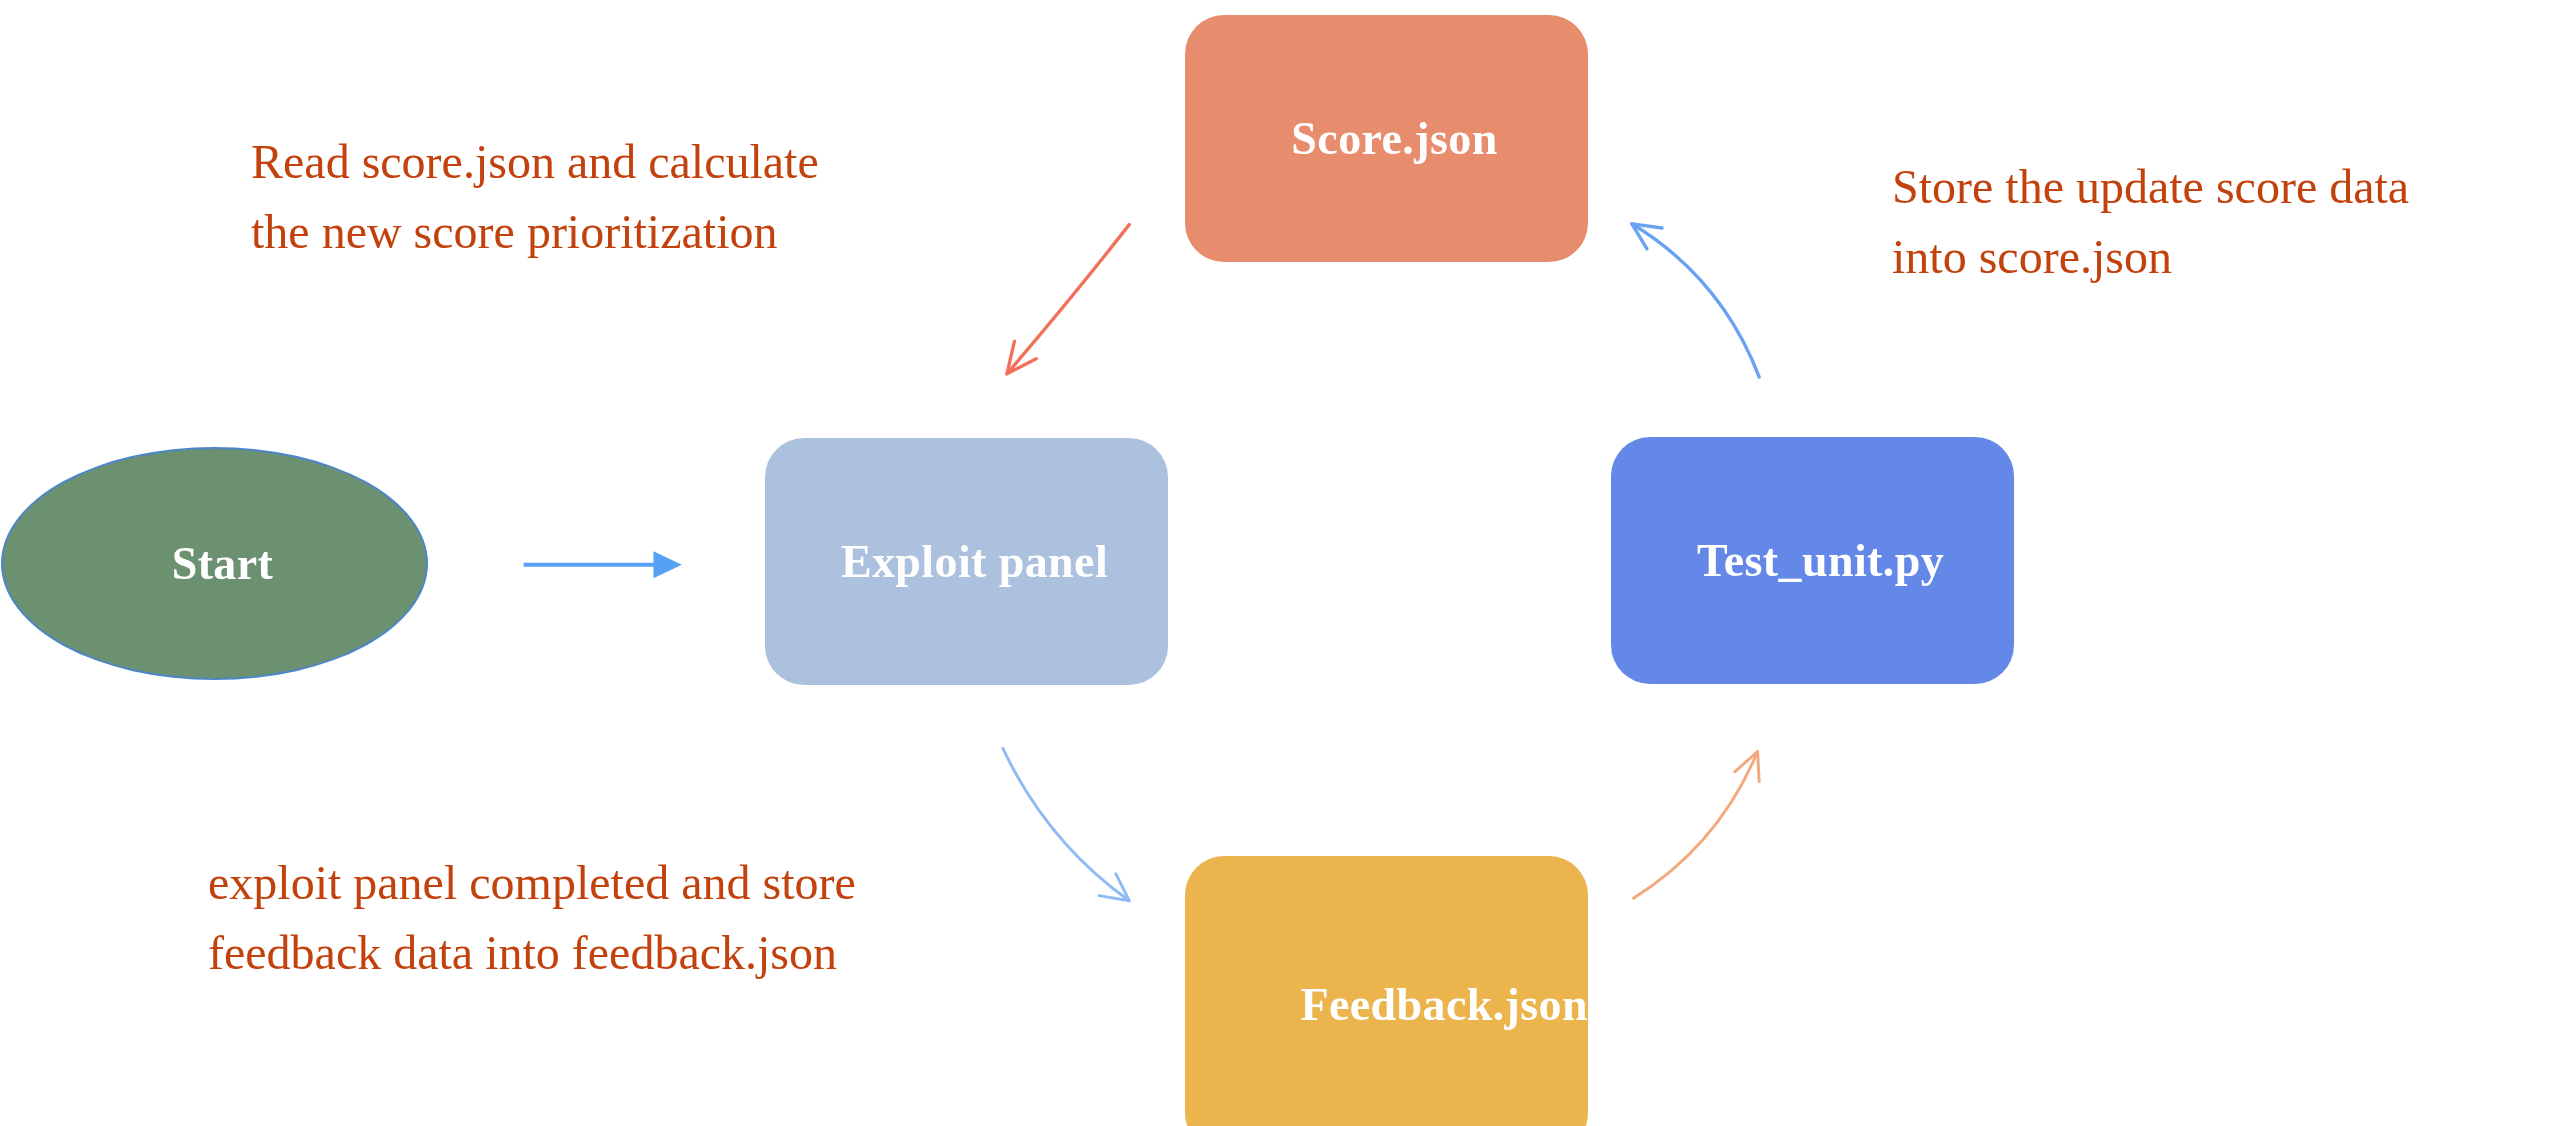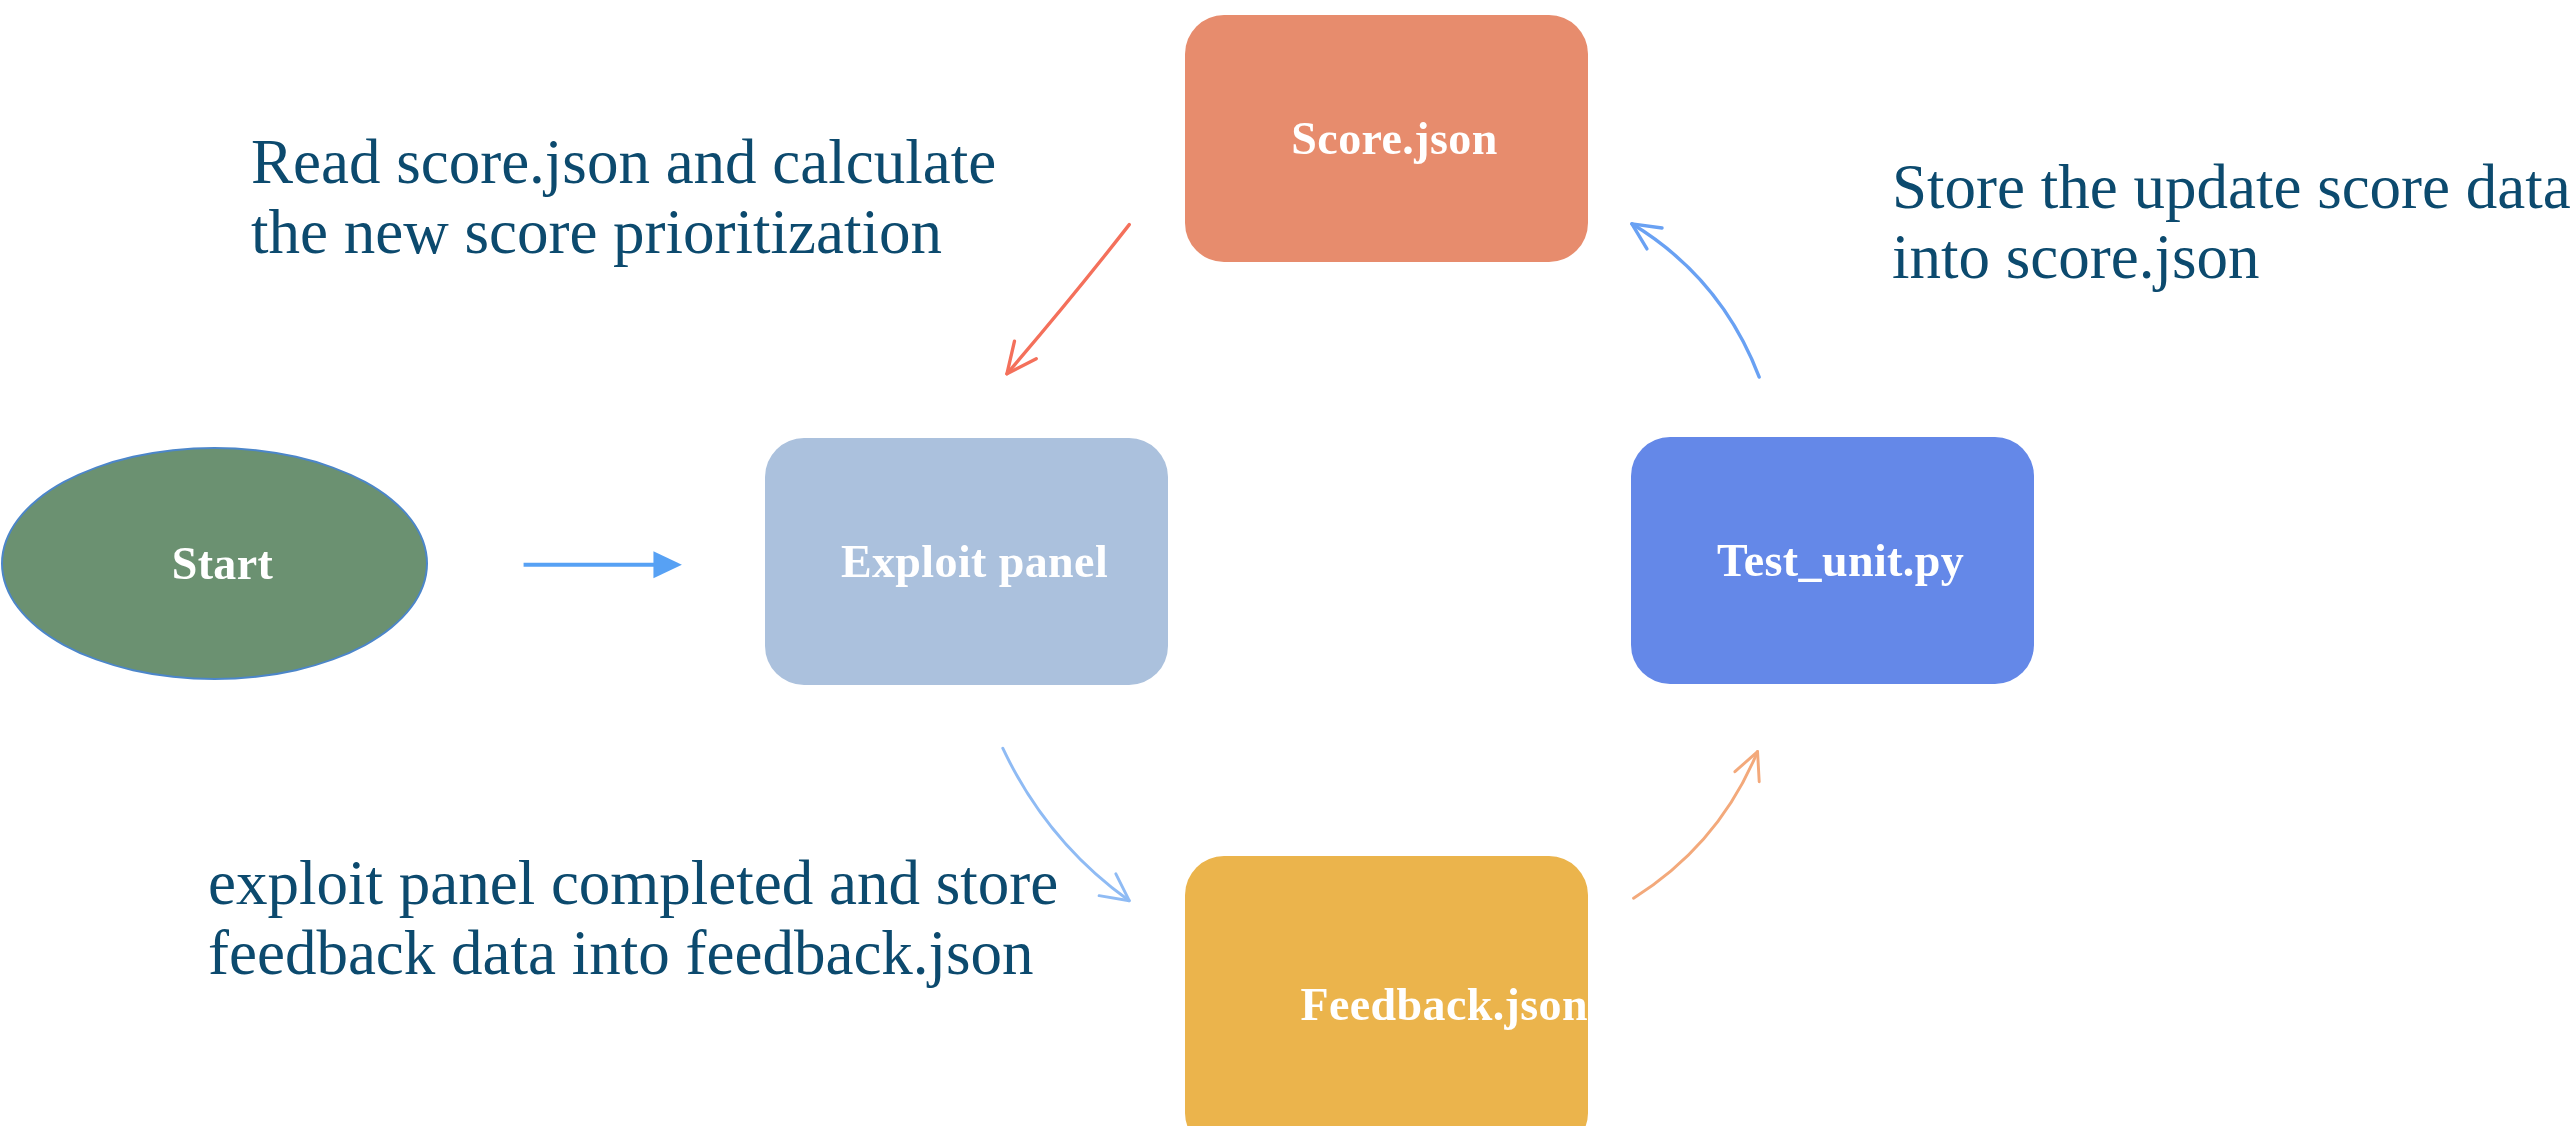--- a/index.html
+++ b/index.html
@@ -17,22 +17,22 @@
     color:#ffffff;
     font-size:46px;font-weight:600;
     letter-spacing:0.4px;
     text-align:center;
     padding-left:16px;
   }
   .rounded{border-radius:39px;}
   .ellipse{border-radius:50%;border:2.5px solid #4C86C9;box-sizing:border-box;}
   .annotation{
     position:absolute;
-    color:#0c4a6e;
-    font-size:63px;
+    color:#c2410c;
+    font-size:48px;
     line-height:70px;
     white-space:nowrap;
   }
   .annotation span{display:block;}
 </style>
 </head>
 <body>
 
 <div id="canvas">
 
@@ -69,21 +69,21 @@
   </div>
 
   <div class="node rounded" style="left: 765px; top: 438px; width: 387px; height: 247px; background-color: rgb(171, 193, 221);">
     <span>Exploit panel</span>
   </div>
 
   <div class="node rounded" style="left: 1185px; top: 15px; width: 387px; height: 247px; background-color: rgb(231, 140, 109);">
     <span>Score.json</span>
   </div>
 
-  <div class="node rounded" style="left: 1611px; top: 437px; width: 387px; height: 247px; background-color: rgb(100, 136, 232); margin-left: 20px;">
+  <div class="node rounded" style="left: 1611px; top: 437px; width: 387px; height: 247px; background-color: rgb(100, 136, 232);">
     <span>Test_unit.py</span>
   </div>
 
   <div class="node rounded" style="left: 1185px; top: 856px; width: 387px; height: 296px; background-color: rgb(235, 180, 76); justify-content: flex-end;">
     <span>Feedback.json</span>
   </div>
 
   <div class="annotation" style="left:251px;top:127px;">
     <span>Read score.json and calculate</span>
     <span>the new score prioritization</span>

